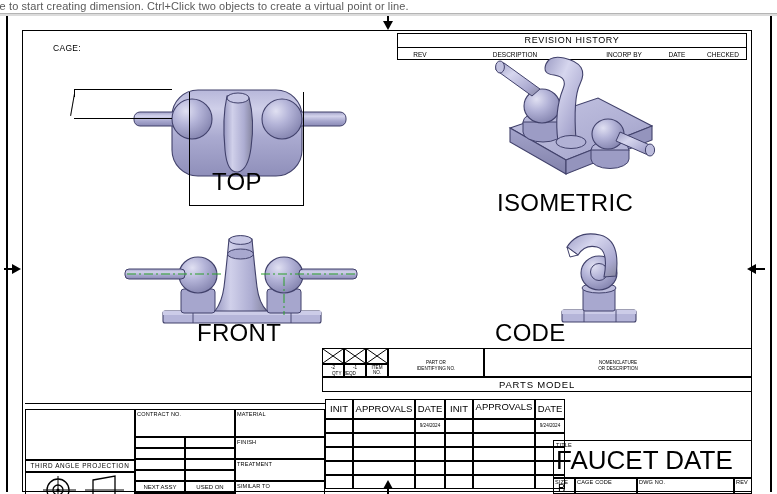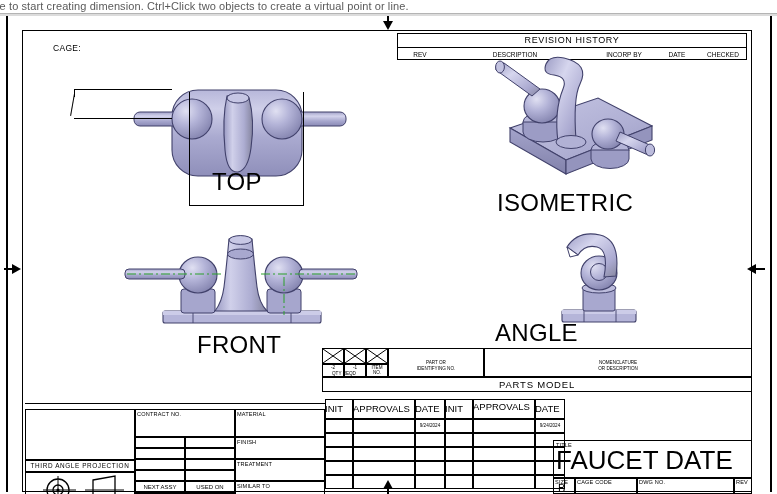--- a/index.html
+++ b/index.html
@@ -50,21 +50,21 @@
   .dimline{position:absolute;background:#000;}
   .extline{position:absolute;background:#000;width:1px;}
 
   svg.model{position:absolute;overflow:visible;}
 
   
   .tb{position:absolute;color:#000;}
   .tb .cell{position:absolute;box-sizing:border-box;border:1px solid #000;}
   .lbl{position:absolute;font-size:5.6px;line-height:7px;letter-spacing:.15px;color:#000;white-space:nowrap;}
   .lbl-c{position:absolute;font-size:7.2px;line-height:9px;text-align:center;color:#000;white-space:nowrap;}
-  .hdr{position:absolute;font-size:9.5px;line-height:12px;text-align:left;color:#000;white-space:nowrap;}
+  .hdr{position:absolute;font-size:9.5px;line-height:12px;text-align:center;color:#000;white-space:nowrap;}
   .tiny{position:absolute;font-size:4.6px;line-height:6px;text-align:center;color:#000;white-space:nowrap;}
   .bigtitle{position:absolute;font-size:26px;line-height:28px;color:#000;white-space:nowrap;letter-spacing:0px;}
   .sizeval{position:absolute;font-size:11px;line-height:12px;color:#000;}
   .partslist{position:absolute;font-size:9.5px;text-align:center;letter-spacing:.8px;color:#000;}
   .projline{position:absolute;font-size:6.4px;letter-spacing:.6px;color:#000;white-space:nowrap;}
 </style>
 </head>
 <body>
 
 <div class="app">
@@ -213,39 +213,39 @@
       <rect x="174" y="38" width="58" height="10" rx="4" fill="url(#gTubeH)" stroke="#41416b" stroke-width="1"></rect>
 
       <path d="M104 8 q12 -6 23 0 q3 32 5 48 q2 16 10 24 L90 80 q7 -9 9 -24 q2 -16 5 -48 z" fill="url(#gSpoutV)" stroke="#41416b" stroke-width="1.1"></path>
       <ellipse cx="115.5" cy="9" rx="11.5" ry="4.4" fill="#c8c8e5" stroke="#41416b" stroke-width="1"></ellipse>
       <ellipse cx="115.5" cy="23" rx="13" ry="5" fill="#a8a8cf" stroke="#41416b" stroke-width="1"></ellipse>
 
       <line x1="2" y1="43" x2="96" y2="43" stroke="#2aa02a" stroke-width="1" stroke-dasharray="9,3,2,3"></line>
       <line x1="136" y1="43" x2="230" y2="43" stroke="#2aa02a" stroke-width="1" stroke-dasharray="9,3,2,3"></line>
       <line x1="159" y1="46" x2="159" y2="84" stroke="#2aa02a" stroke-width="1" stroke-dasharray="9,3,2,3"></line>
     </svg>
-    <div class="viewlabel" style="left:197px;top:303px;margin-top:12px;">FRONT</div>
+    <div class="viewlabel" style="left:197px;top:303px;">FRONT</div>
 
     <svg class="model" style="left:540px;top:212px;" width="118" height="108" viewBox="0 0 118 108">
 
       <rect x="22" y="82" width="74" height="12" rx="2" fill="#b5b5d9" stroke="#41416b" stroke-width="1.1"></rect>
       <rect x="22" y="82" width="74" height="4" fill="#cccce8" stroke="none"></rect>
       <line x1="44" y1="82" x2="44" y2="94" stroke="#41416b" stroke-width="0.9"></line>
       <line x1="76" y1="82" x2="76" y2="94" stroke="#41416b" stroke-width="0.9"></line>
 
       <rect x="43" y="60" width="32" height="23" rx="2" fill="#a8a8cf" stroke="#41416b" stroke-width="1"></rect>
       <ellipse cx="59" cy="60" rx="17" ry="5" fill="#bcbcdc" stroke="#41416b" stroke-width="1"></ellipse>
 
       <ellipse cx="59" cy="45" rx="18" ry="17" fill="url(#gBall)" stroke="#41416b" stroke-width="1.1"></ellipse>
       <ellipse cx="59" cy="44" rx="8.5" ry="8.5" fill="none" stroke="#41416b" stroke-width="1"></ellipse>
 
       <path d="M76 48 q5 -36 -16 -41 q-22 -5 -33 12 l11 8 q7 -11 19 -8 q12 3 7 30 z" fill="url(#gIsoPipe)" stroke="#41416b" stroke-width="1.1"></path>
       <path d="M27 19 l11 8 l-8 2 z" fill="#ffffff" stroke="#41416b" stroke-width="1"></path>
     </svg>
-    <div class="viewlabel" style="left:495px;top:303px;">ANGLE</div>
+    <div class="viewlabel" style="left:495px;top:303px;">CODE</div>
 
     <div class="tb" style="left:0;top:0;width:777px;height:478px;">
 
       <div class="cell" style="left:322px;top:332px;width:22px;height:16px;"></div>
       <div class="cell" style="left:344px;top:332px;width:22px;height:16px;"></div>
       <div class="cell" style="left:366px;top:332px;width:22px;height:16px;"></div>
       <svg class="model" style="left:322px;top:332px;" width="66" height="16">
         <line x1="1" y1="1" x2="21" y2="15" stroke="#000" stroke-width="1"></line>
         <line x1="21" y1="1" x2="1" y2="15" stroke="#000" stroke-width="1"></line>
         <line x1="23" y1="1" x2="43" y2="15" stroke="#000" stroke-width="1"></line>

